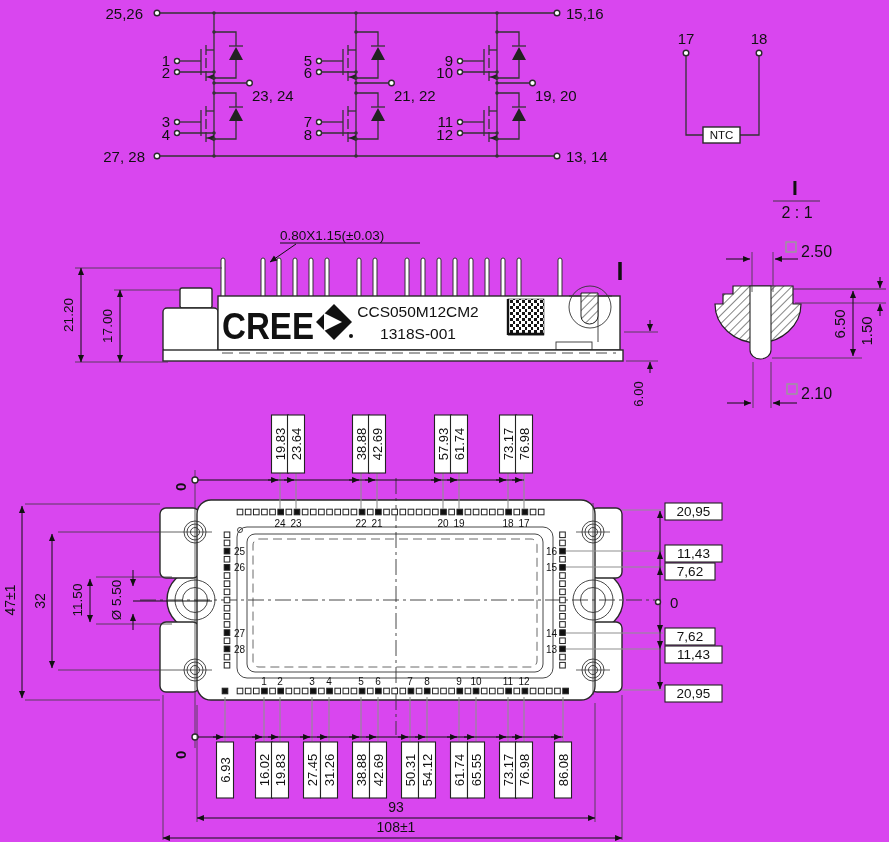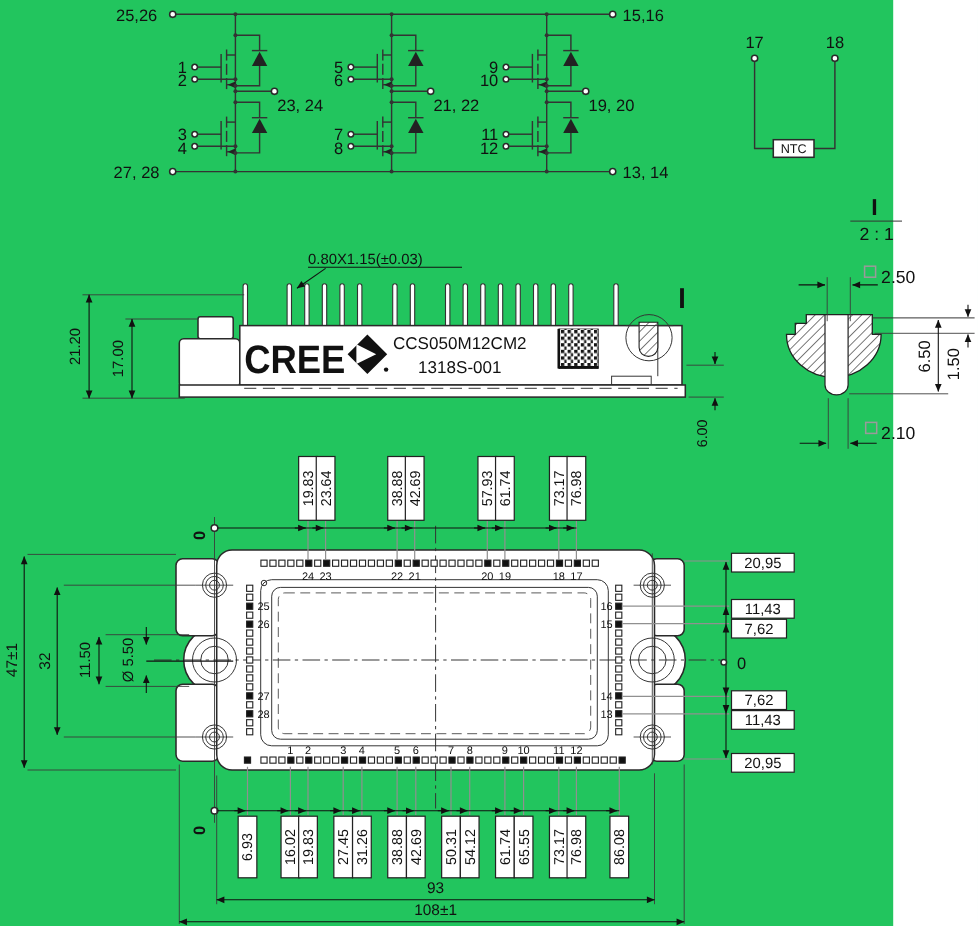--- a/index.html
+++ b/index.html
@@ -1,16 +1,16 @@
 <!DOCTYPE html>
 <html><head>
 <meta charset="utf-8">
 <style>
   html,body{margin:0;padding:0;background:#fff;}
-  #stage{width:812px;height:842px;position:relative;background:#22c55e;}
+  #stage{width:889px;height:842px;position:relative;background:#d946ef;}
   svg{font-family:"Liberation Sans", sans-serif;}
   text{fill:#111;}
   .ln{stroke:#333;stroke-width:1.3;fill:none;}
   .thin{stroke:#333;stroke-width:0.9;fill:none;}
   .ext{stroke:#3a3a3a;stroke-width:0.8;fill:none;}
   .dim{stroke:#111;stroke-width:1;fill:none;}
   .ldr{stroke:#909090;stroke-width:1.1;fill:none;}
   .box{fill:#fff;stroke:#222;stroke-width:1.1;}
   .white{fill:#fff;stroke:#2a2a2a;stroke-width:1.4;}
   .dash{stroke-dasharray:11,6;}

